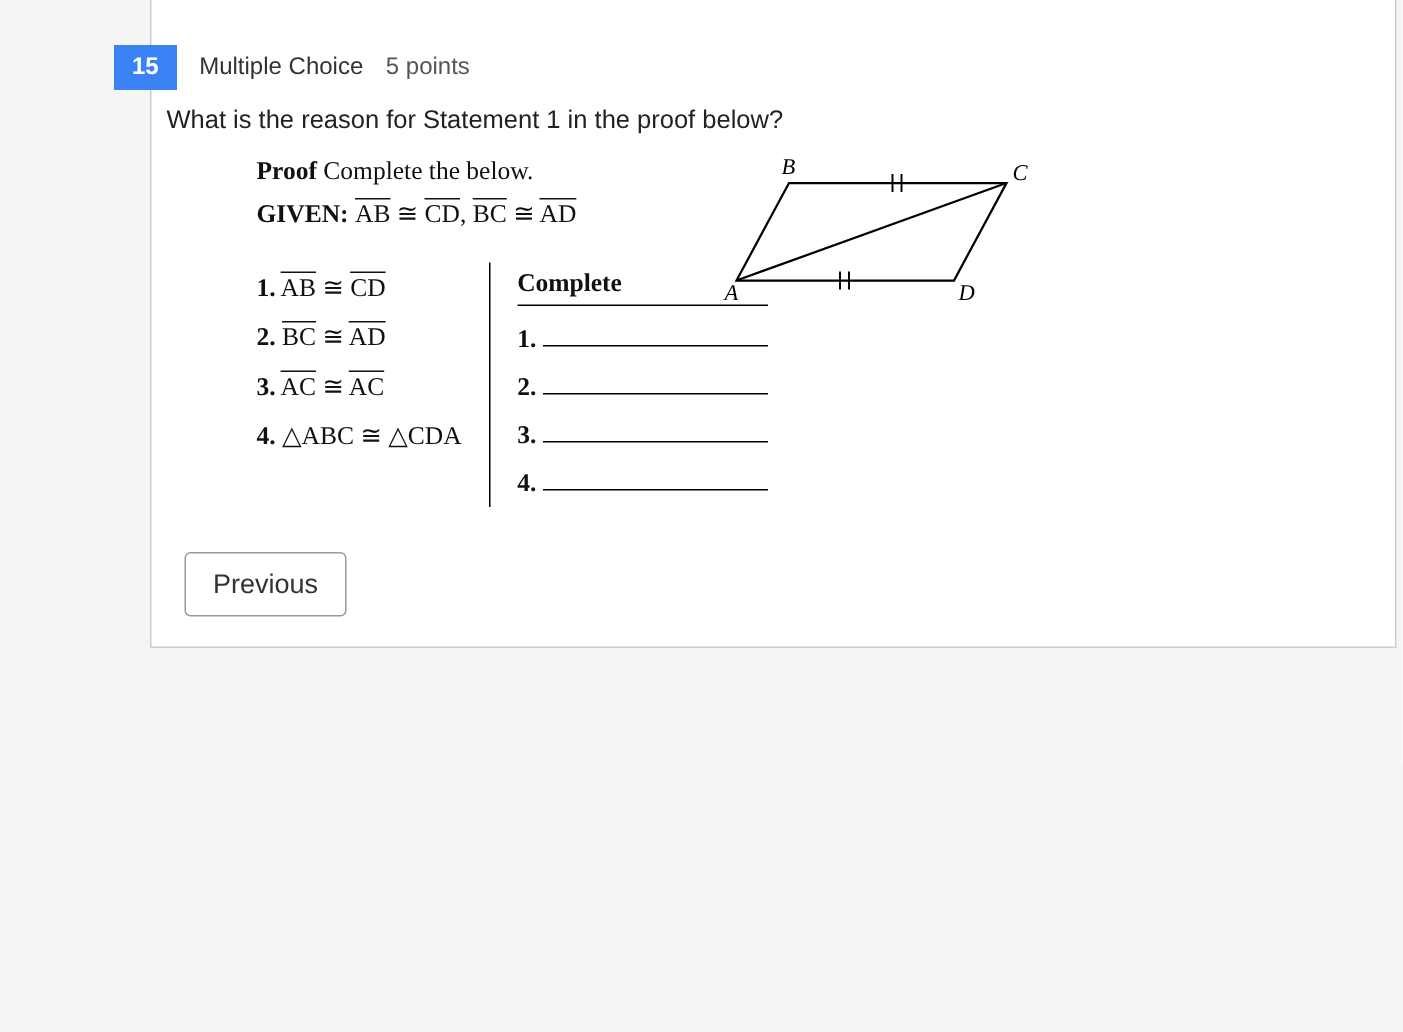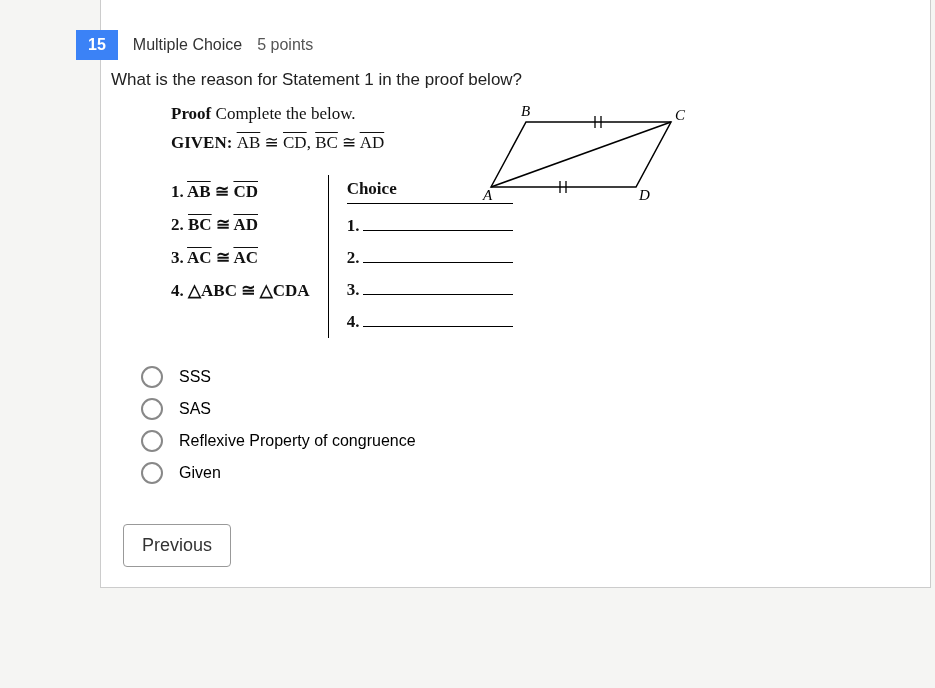--- a/index.html
+++ b/index.html
@@ -73,21 +73,21 @@
   .col {
     padding-right: 30px;
   }
   .col-head {
     font-weight: bold;
     border-bottom: 1px solid #000;
     padding: 4px 80px 4px 0;
     margin-bottom: 6px;
   }
   .col-right .col-head { padding-right: 60px; }
-  .trow { padding: 6px 0; white-space: nowrap; font-weight: bold;}
+  .trow { padding: 6px 0; white-space: nowrap;}
   .blank {
     display: inline-block;
     border-bottom: 1px solid #000;
     width: 150px;
     height: 14px;
     vertical-align: baseline;
     margin-left: 4px;
   }
   .divider {
     width: 1px;
@@ -181,42 +181,24 @@
         <div class="trow">
           <b>3.</b>
           <span class="overline">AC</span><span> ≅ </span><span class="overline">AC</span>
         </div>
         <div class="trow">
           <b>4.</b><span> △ABC ≅ △CDA</span>
         </div>
       </div>
       <div class="divider"></div>
       <div class="col col-right">
-        <div class="col-head">Choice</div>
+        <div class="col-head">Complete</div>
         <div class="trow"><b>1.</b><span class="blank"></span></div>
         <div class="trow"><b>2.</b><span class="blank"></span></div>
         <div class="trow"><b>3.</b><span class="blank"></span></div>
         <div class="trow"><b>4.</b><span class="blank"></span></div>
       </div>
     </div>
   </div>
 
-  <div class="options">
-    <div class="option">
-      <span class="radio"></span>
-      <span>SSS</span>
-    </div>
-    <div class="option">
-      <span class="radio"></span>
-      <span>SAS</span>
-    </div>
-    <div class="option">
-      <span class="radio"></span>
-      <span>Reflexive Property of congruence</span>
-    </div>
-    <div class="option">
-      <span class="radio"></span>
-      <span>Given</span>
-    </div>
-  </div>
 
   <div class="prev-btn">Previous</div>
 </div>
 
 </body></html>

